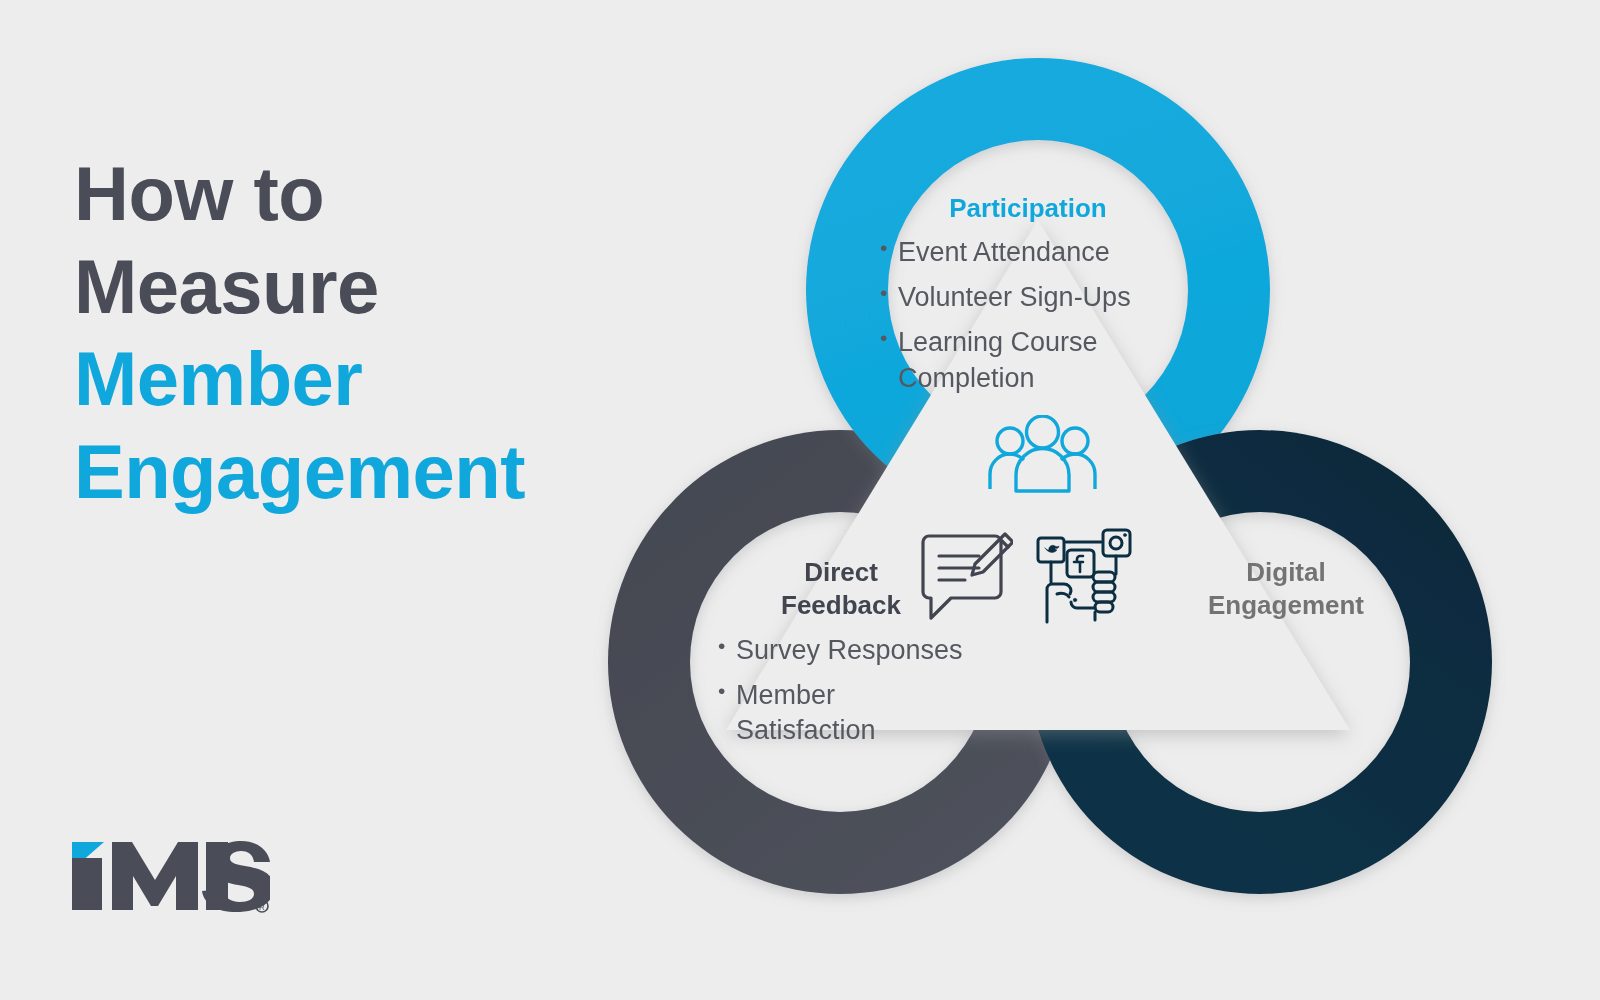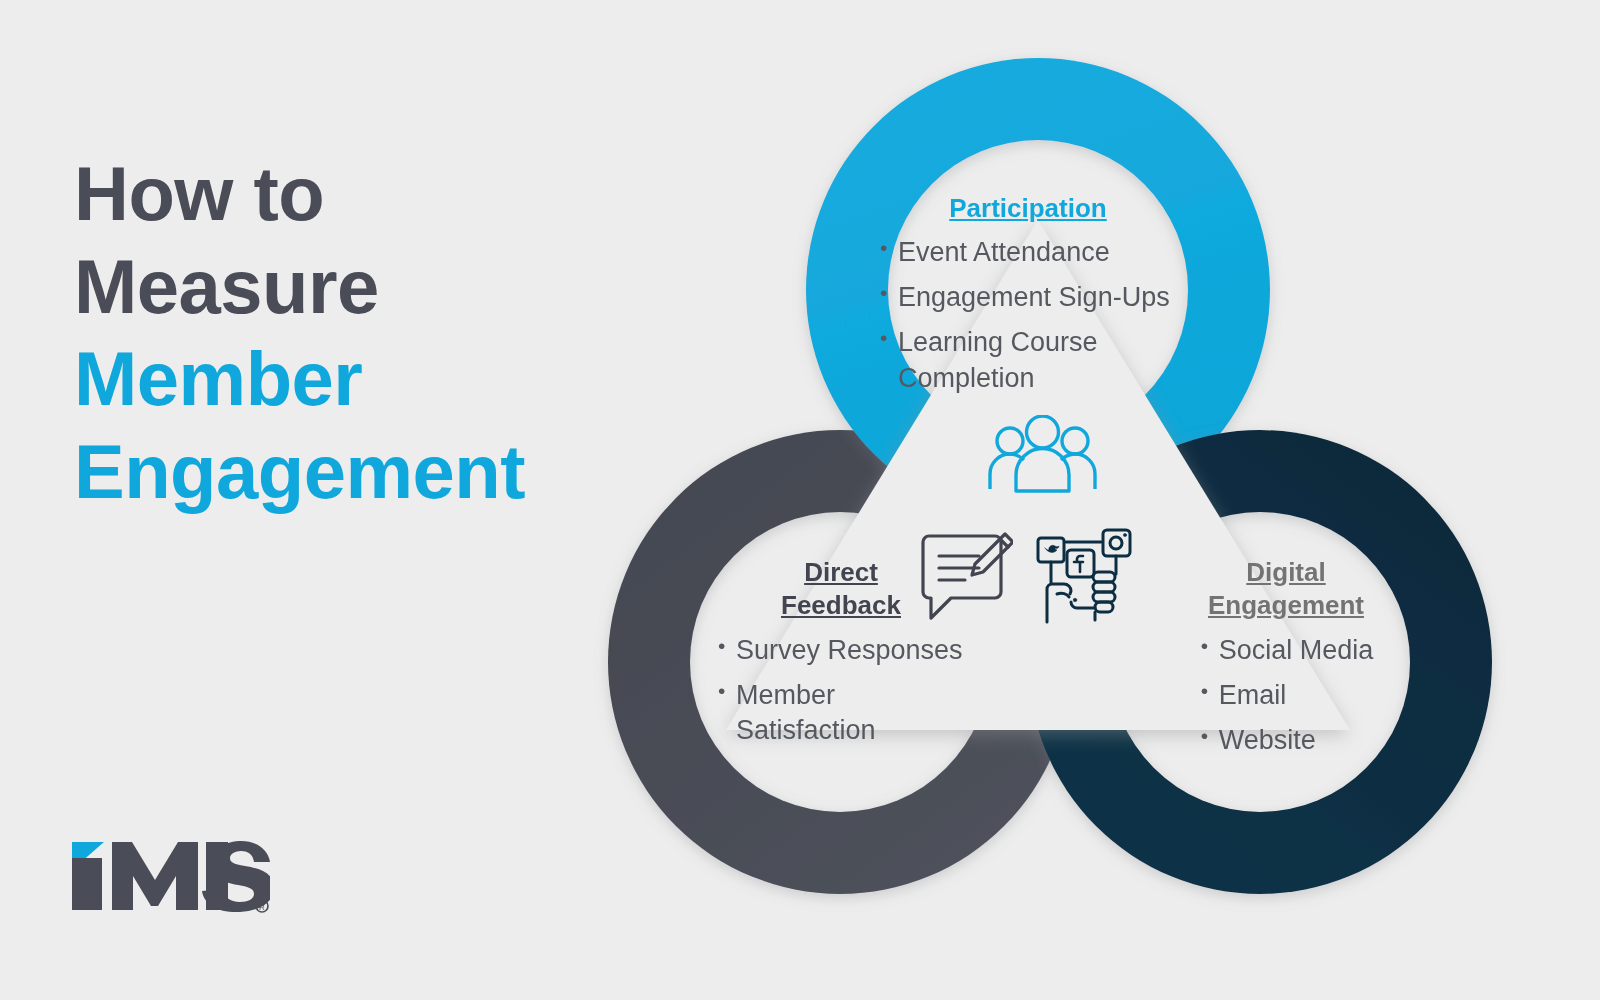--- a/index.html
+++ b/index.html
@@ -61,21 +61,20 @@
   
   .grp {
     position: absolute;
     text-align: center;
   }
   .grp-title {
     font-weight: bold;
     font-size: 26px;
     line-height: 1.28;
     margin: 0 0 10px 0;
-    text-decoration: underline;
   }
   .grp ul {
     list-style: none;
     margin: 0;
     padding: 0;
     display: inline-block;
     text-align: left;
   }
   .grp li {
     font-size: 27px;
@@ -214,46 +213,41 @@
         <rect x="0" y="0" width="1000" height="920" fill="url(#gNavy)" mask="url(#mNavy)"></rect>
       </g>
 
       <polygon points="478,180 790,690 166,690" fill="#ededed" filter="url(#triShadow)"></polygon>
     </svg>
 
     <div class="grp" id="blk-participation">
       <div class="grp-title">Participation</div>
       <ul>
         <li>Event Attendance</li>
-        <li>Engagement Sign-Ups</li>
+        <li>Volunteer Sign-Ups</li>
         <li>Learning Course Completion</li>
       </ul>
     </div>
 
     <div class="grp" id="blk-feedback">
       <div class="grp-title">
         <div>Direct</div>
         <div>Feedback</div>
       </div>
       <ul>
         <li>Survey Responses</li>
         <li>Member Satisfaction</li>
       </ul>
     </div>
 
     <div class="grp" id="blk-digital">
       <div class="grp-title">
         <div>Digital</div>
         <div>Engagement</div>
       </div>
-      <ul>
-        <li>Social Media</li>
-        <li>Email</li>
-        <li>Website</li>
-      </ul>
     </div>
 
     <div class="icon-abs" id="icon-people">
       <svg width="115" height="82" viewBox="0 0 115 82" fill="none" stroke="#10a8dc" stroke-width="3.4">
         <circle cx="25" cy="26" r="13"></circle>
         <path d="M5 74 v-15 a20 20 0 0 1 20-20 a20 20 0 0 1 14 6"></path>
         <circle cx="90" cy="26" r="13"></circle>
         <path d="M110 74 v-15 a20 20 0 0 0 -20-20 a20 20 0 0 0 -14 6"></path>
         <circle cx="57.5" cy="17" r="16"></circle>
         <path d="M31 76 v-16 a26.5 26.5 0 0 1 53 0 v16 z" stroke-linejoin="round"></path>

